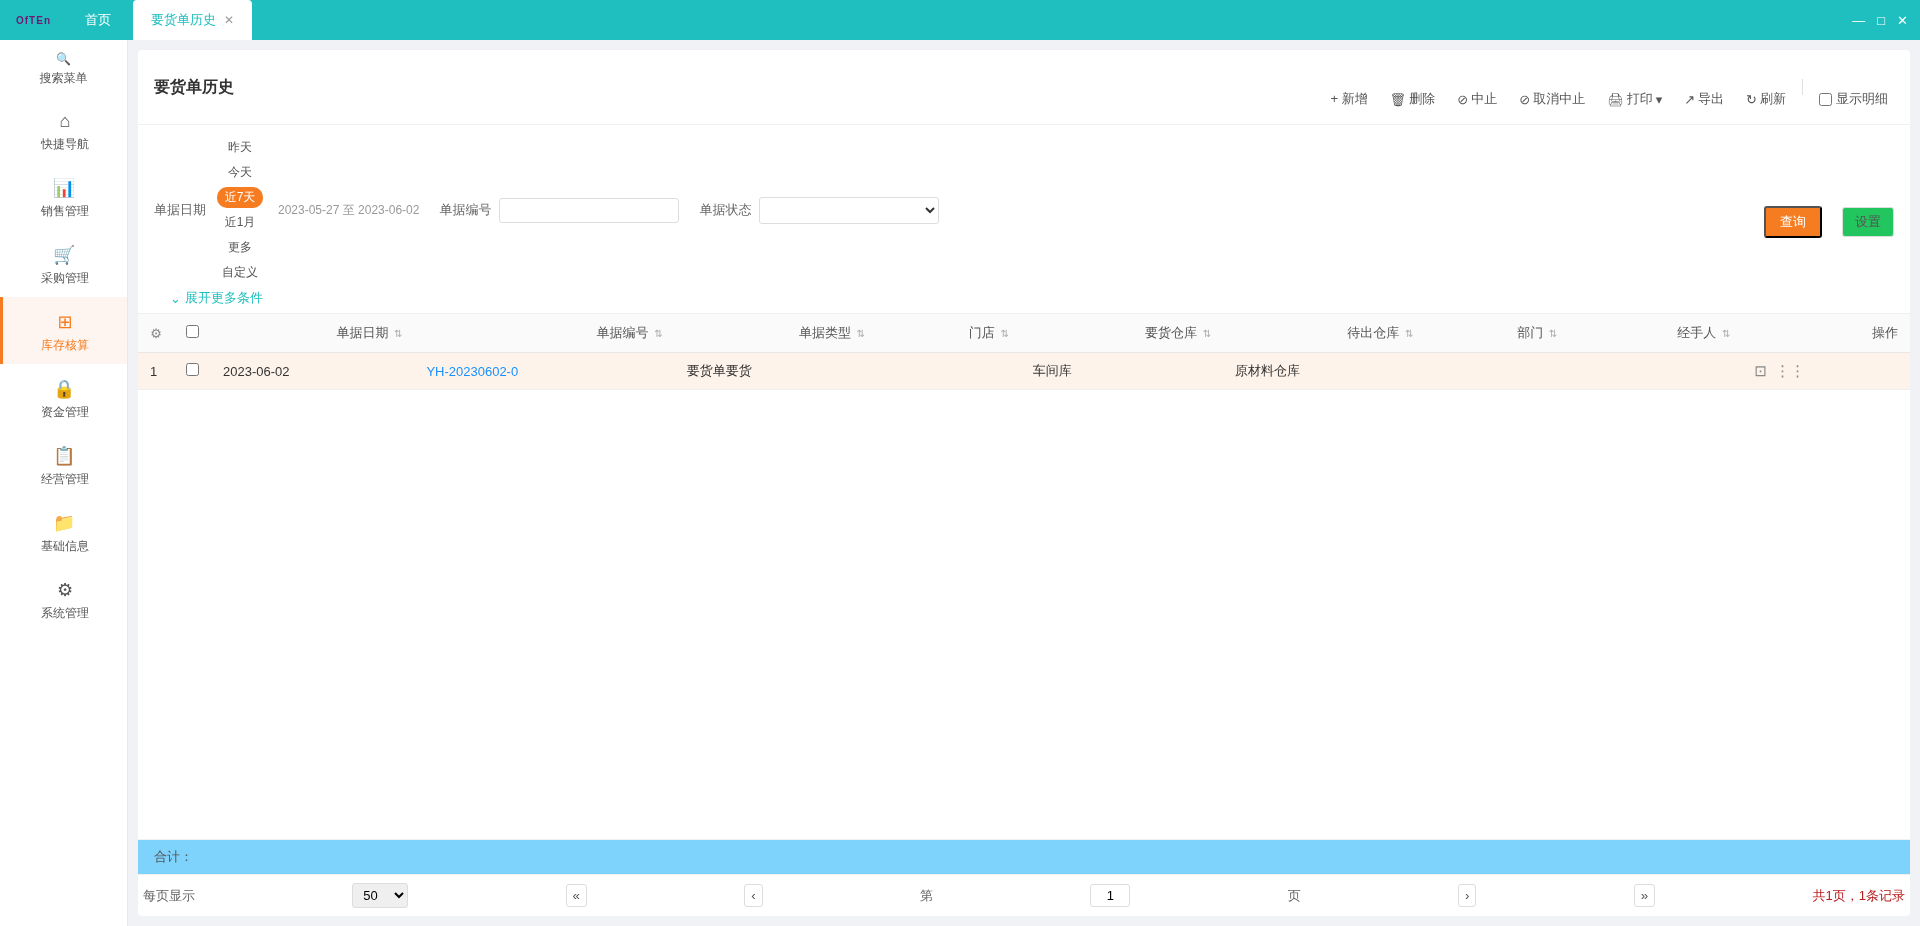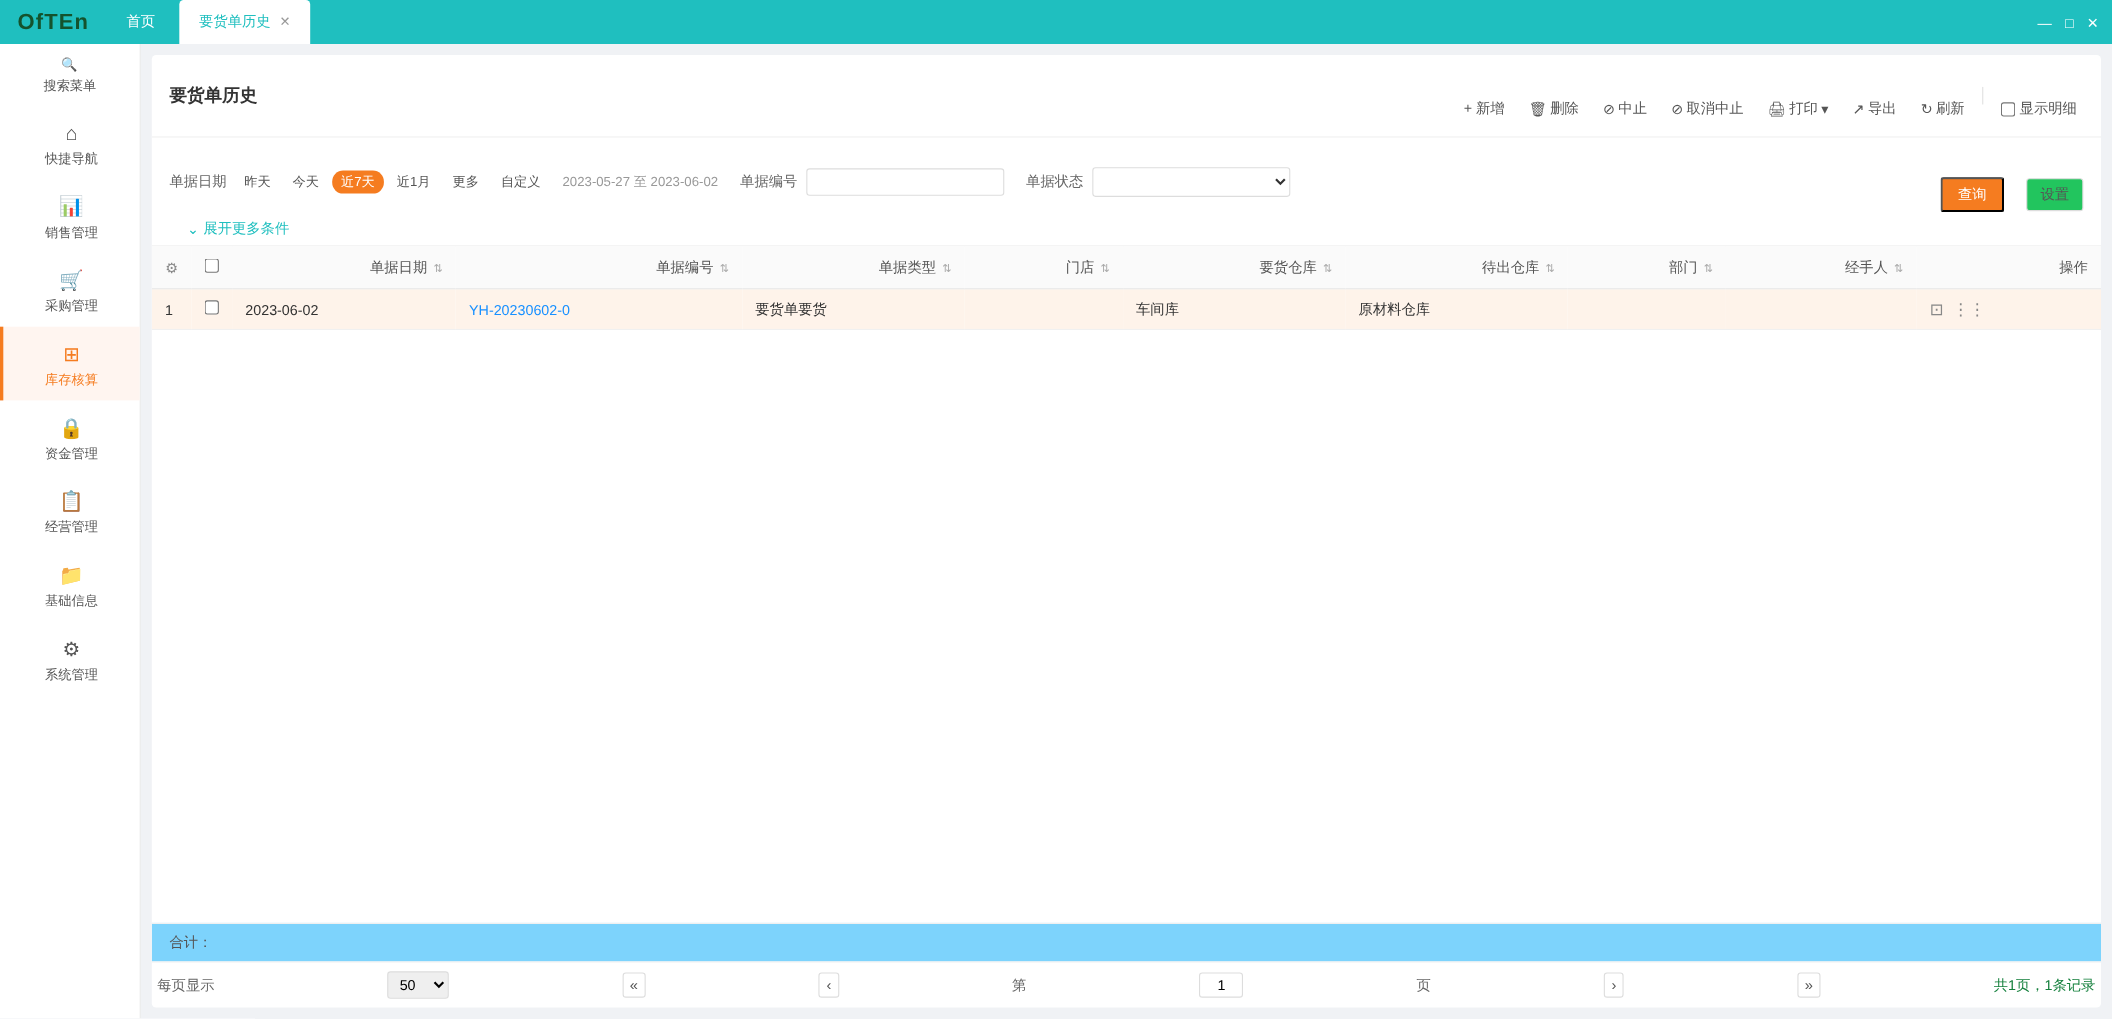--- a/index.html
+++ b/index.html
@@ -37,21 +37,21 @@
     .action-btn { display: flex; align-items: center; gap: 3px; cursor: pointer; font-size: 13px; color: #555; padding: 4px 6px; border-radius: 3px; margin-top: 24px; }
     .action-btn.primary { background: #f57c20; color: #fff; padding: 5px 14px; border-radius: 3px; }
     .action-btn.secondary { background: #22c55e; border: 1px solid #ddd; color: #555; padding: 5px 12px; border-radius: 3px; }
     .divider-v { width: 1px; height: 16px; background: #e0e0e0; }
 
     
     .filter-bar { padding: 12px 16px 6px; border-bottom: 1px solid #f0f0f0; }
     .filter-row { display: flex; align-items: center; gap: 20px; flex-wrap: wrap; }
     .filter-item { display: flex; align-items: center; gap: 8px; font-size: 13px; }
     .filter-label { color: #666; white-space: nowrap; }
-    .filter-date-btns { display: flex; align-items: flex-start; gap: 4px; }
+    .filter-date-btns { display: flex; align-items: center; gap: 4px; flex-direction: column; }
     .date-btn { padding: 2px 8px; border-radius: 10px; cursor: pointer; font-size: 12px; color: #555; }
     .date-btn.active { background: #f57c20; color: #fff; }
     .date-range { font-size: 12px; color: #999; margin-left: 4px; }
     .filter-input { border: 1px solid #ddd; border-radius: 3px; padding: 4px 8px; font-size: 13px; width: 180px; outline: none; color: #333; }
     .filter-select { border: 1px solid #ddd; border-radius: 3px; padding: 4px 8px; font-size: 13px; width: 180px; outline: none; color: #333; background: #fff; }
     .expand-more { display: flex; align-items: center; gap: 4px; color: #1fbfbf; cursor: pointer; font-size: 13px; margin: 6px 0 0 16px; }
 
     
     .table-wrap { flex: 1; overflow: auto; padding: 0; }
     table { width: 100%; border-collapse: collapse; font-size: 13px; }
@@ -69,28 +69,28 @@
 
     
     .table-footer { padding: 8px 16px; border-top: 1px solid #f0f0f0; background: #7dd3fc; font-size: 13px; color: #555; }
 
     
     .pagination-bar { display: flex; align-items: center; justify-content: space-between; padding: 8px 5px; border-top: 1px solid #f0f0f0; gap: 8px; font-size: 13px; color: #555; }
     .pagination-bar .pg-label { color: #666; }
     .pg-select { border: 1px solid #ddd; border-radius: 3px; padding: 3px 6px; font-size: 13px; }
     .pg-btn { cursor: pointer; padding: 3px 6px; border: 1px solid #ddd; border-radius: 3px; background: #fff; color: #555; }
     .pg-input { border: 1px solid #ddd; border-radius: 3px; padding: 3px 6px; width: 40px; text-align: center; font-size: 13px; }
-    .pg-info { color: #15803d; }
+    .pg-info { color: #b91c1c; }
 
     
     input[type=checkbox] { cursor: pointer; }
 
     .gear-icon { cursor: pointer; color: #888; }
 
-    .top-bar-brand { color: #14532d; font-size: 20px; font-weight: bold; padding: 0 16px; letter-spacing: 1px; }
+    .top-bar-brand { color: #701a75; font-size: 10px; font-weight: bold; padding: 0 16px; letter-spacing: 1px; }
   </style>
 </head>
 <body>
 
 <div class="top-bar">
   <div class="top-bar-brand">OfTEn</div>
   <div class="top-bar-tab">
     <div class="tab-home">首页</div>
     <div class="tab-active">
       <span>要货单历史</span>

